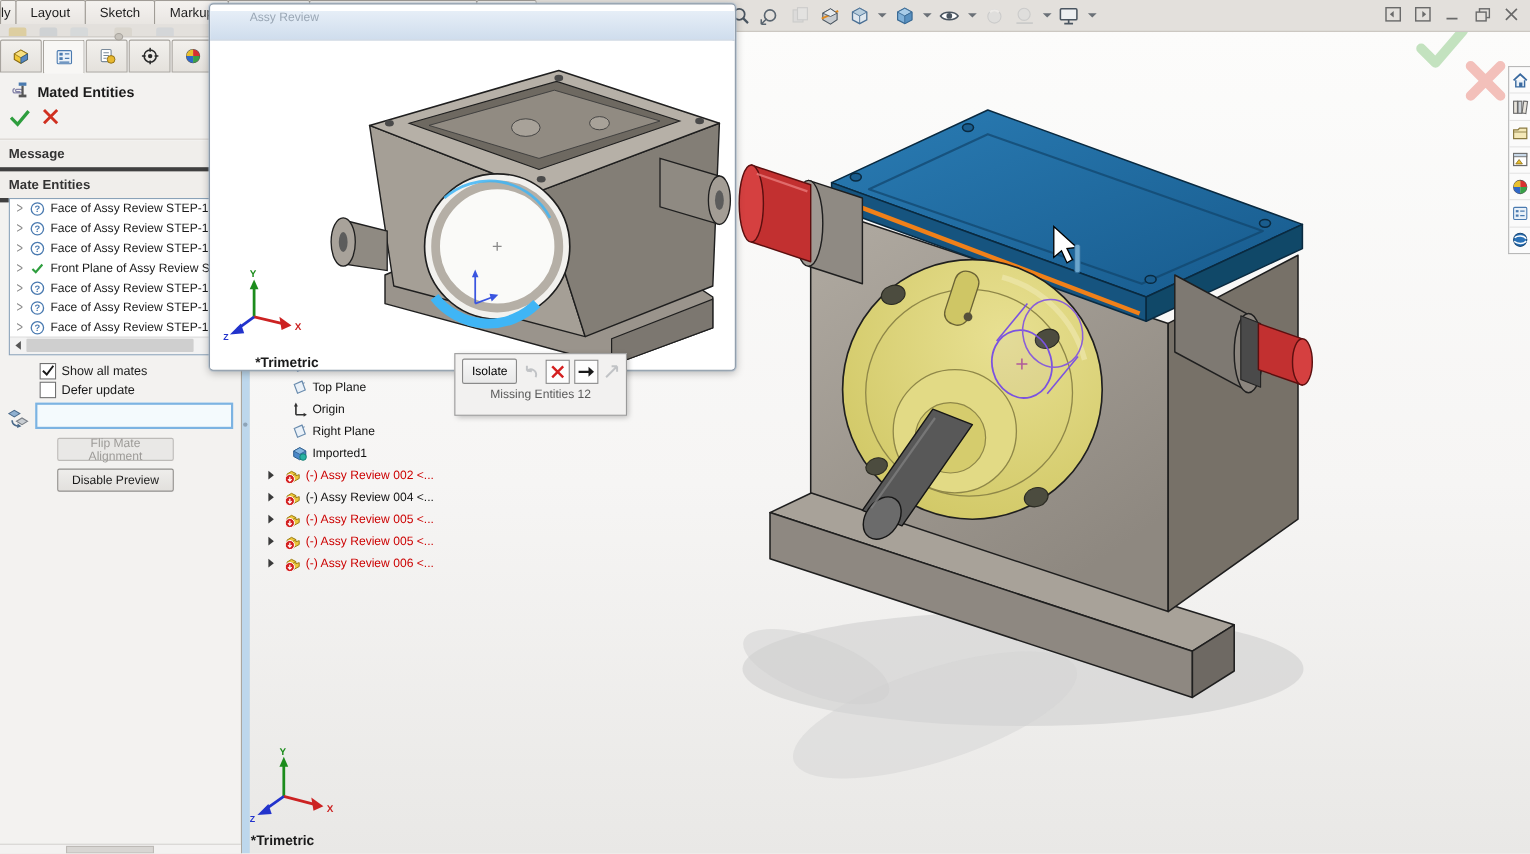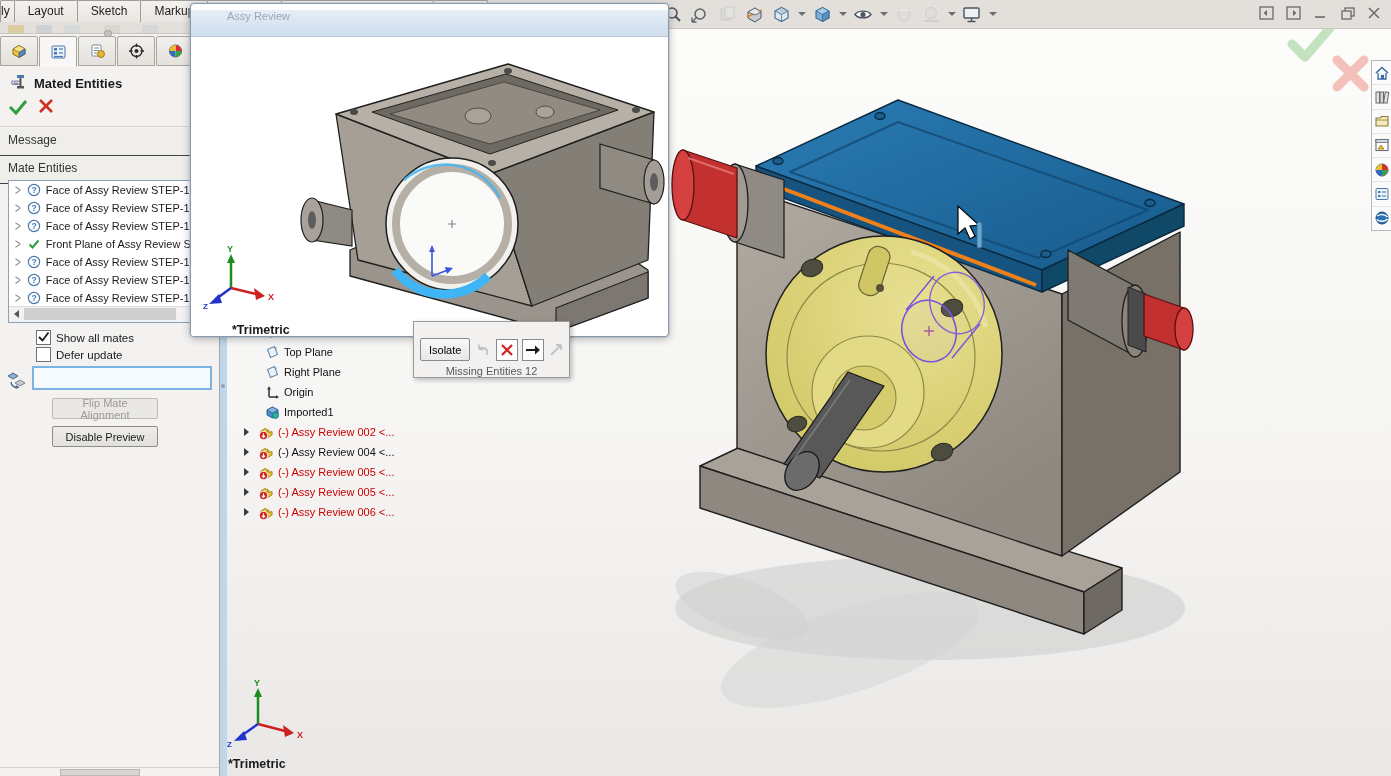--- a/index.html
+++ b/index.html
@@ -43,21 +43,21 @@
   
   .pm{position:absolute;left:0;top:33px;width:219px;height:743px;background:#f3f2f0;border-top:1px solid #c8c4be;border-right:1px solid #aaa69f;z-index:5;font-size:12px;color:#1a1a1a;}
   .pm-tabs{position:absolute;left:0;top:2px;height:30px;display:flex;}
   .pm-tab{width:36px;height:28px;border:1px solid #a8a49e;border-bottom:1px solid #a8a49e;background:linear-gradient(#f2f0ed,#e4e1dc);display:flex;align-items:center;justify-content:center;margin-right:1px;border-radius:2px 2px 0 0;}
   .pm-tab.active{background:#f8f7f5;border-bottom:1px solid #f8f7f5;height:29px;}
   .pm-title{position:absolute;left:0;top:38px;height:22px;display:flex;align-items:center;}
   .pm-title .t{font-weight:bold;font-size:13px;margin-left:6px;}
   .pm-ok{position:absolute;left:8px;top:64px;width:22px;height:20px;}
   .pm-cancel{position:absolute;left:38px;top:64px;width:20px;height:20px;}
   .pm-div{position:absolute;left:0;width:219px;border-top:1px solid #d6d3ce;}
-  .pm-sect{position:absolute;left:0;width:219px;height:28px;line-height:24px;font-weight:normal;color:#333;padding-left:8px;box-sizing:border-box;background:#f0eeeb;border-bottom:1px solid #404040;}
+  .pm-sect{position:absolute;left:0;width:219px;height:28px;line-height:24px;font-weight:bold;color:#333;padding-left:8px;box-sizing:border-box;background:#f0eeeb;border-bottom:4px solid #404040;}
   .listbox{position:absolute;left:8px;top:146px;width:202px;height:143px;background:#fff;border:1px solid #8aa2b8;box-sizing:border-box;overflow:hidden;}
   .mate-row{height:18px;display:flex;align-items:center;font-size:11px;color:#1a1a1a;white-space:nowrap;}
   .mate-row .chev{color:#888;font-size:10px;margin:0 6px 0 6px;transform:scaleY(1.4);}
   .mate-row svg{margin-right:5px;flex:0 0 auto;}
   .hscroll{position:absolute;left:0;bottom:0;width:200px;height:15px;background:#f2f2f2;border-top:1px solid #dcdcdc;display:flex;}
   .hs-btn{width:15px;height:14px;background:#f2f2f2;display:flex;align-items:center;justify-content:center;}
   .hs-thumb{width:152px;height:12px;margin-top:1px;background:#cfcfcf;border-radius:1px;}
   .tri-l{width:0;height:0;border-top:4px solid transparent;border-bottom:4px solid transparent;border-right:5px solid #555;}
   .tri-r{width:0;height:0;border-top:4px solid transparent;border-bottom:4px solid transparent;border-left:5px solid #555;}
   .cb{position:absolute;left:36px;display:flex;align-items:center;gap:5px;font-size:11.5px;}
@@ -72,21 +72,21 @@
   .pm-hscroll .thumb{position:absolute;left:60px;top:1px;width:80px;height:7px;background:#d8d6d3;border:1px solid #bdbab6;box-sizing:border-box;}
 
   
   .preview{position:absolute;left:190px;top:3px;width:477px;height:332px;background:#fff;border:1px solid #8b99a8;border-radius:4px;box-shadow:0 2px 8px rgba(0,0,0,.28), 0 0 0 1px rgba(190,210,230,.5);z-index:10;overflow:hidden;}
   .preview .hdr{height:26px;background:linear-gradient(#e6eef7,#cfdded);border-bottom:1px solid #b8c6d6;}
   .preview .hdr .ttl{margin:6px 0 0 36px;font-size:11px;color:#9aa7b5;}
   .preview .bodyw{position:relative;width:475px;height:304px;background:#fff;}
 
   
   .ipop{position:absolute;left:413px;top:321px;width:155px;height:55px;background:#f2f1f0;border:1px solid #9a9a9a;box-shadow:2px 2px 5px rgba(0,0,0,.25);z-index:11;}
-  .ipop .row{display:flex;align-items:center;margin:16px 0 0 6px;gap:4px;text-align:right;}
+  .ipop .row{display:flex;align-items:center;margin:4px 0 0 6px;gap:4px;text-align:right;}
   .ibtn{height:21px;padding:0 8px;background:linear-gradient(#f8f8f8,#e8e8e8);border:1px solid #8a8a8a;border-radius:2px;font-size:11px;display:flex;align-items:center;}
   .sqbtn{width:22px;height:22px;background:#fdfdfd;border:1px solid #8a8a8a;display:flex;align-items:center;justify-content:center;box-sizing:border-box;}
   .ipop .status{text-align:center;font-size:11px;color:#5a5a5a;margin-top:4px;}
 
   
   .taskpane{position:absolute;left:1371px;top:60px;width:20px;height:169px;background:#fbfbfb;border:1px solid #b8b8b8;border-right:none;z-index:6;display:flex;flex-direction:column;align-items:center;}
   .tp-icon{width:20px;height:24px;display:flex;align-items:center;justify-content:center;border-bottom:1px solid #e4e4e4;}
 </style>
 </head>
 <body>
@@ -272,29 +272,29 @@
           <span class="tr-label">Front Plane</span>
         </div>
       <div class="tree-row plane noarrow">
           <svg class="tr-icon" width="15" height="15">
             <use href="#sym-plane"></use>
           </svg>
           <span class="tr-label">Top Plane</span>
         </div>
       <div class="tree-row plane noarrow">
           <svg class="tr-icon" width="15" height="15">
+            <use href="#sym-origin"></use>
+          </svg>
+          <span class="tr-label">Origin</span>
+        </div>
+      <div class="tree-row plane noarrow">
+          <svg class="tr-icon" width="15" height="15">
             <use href="#sym-plane"></use>
           </svg>
           <span class="tr-label">Right Plane</span>
-        </div>
-      <div class="tree-row plane noarrow">
-          <svg class="tr-icon" width="15" height="15">
-            <use href="#sym-origin"></use>
-          </svg>
-          <span class="tr-label">Origin</span>
         </div>
       <div class="tree-row plane noarrow">
           <svg class="tr-icon" width="15" height="15">
             <use href="#sym-imported"></use>
           </svg>
           <span class="tr-label">Imported1</span>
         </div>
       <div class="tree-row err">
           <span class="tr-arrow"></span>
           <svg class="tr-icon" width="15" height="15">

